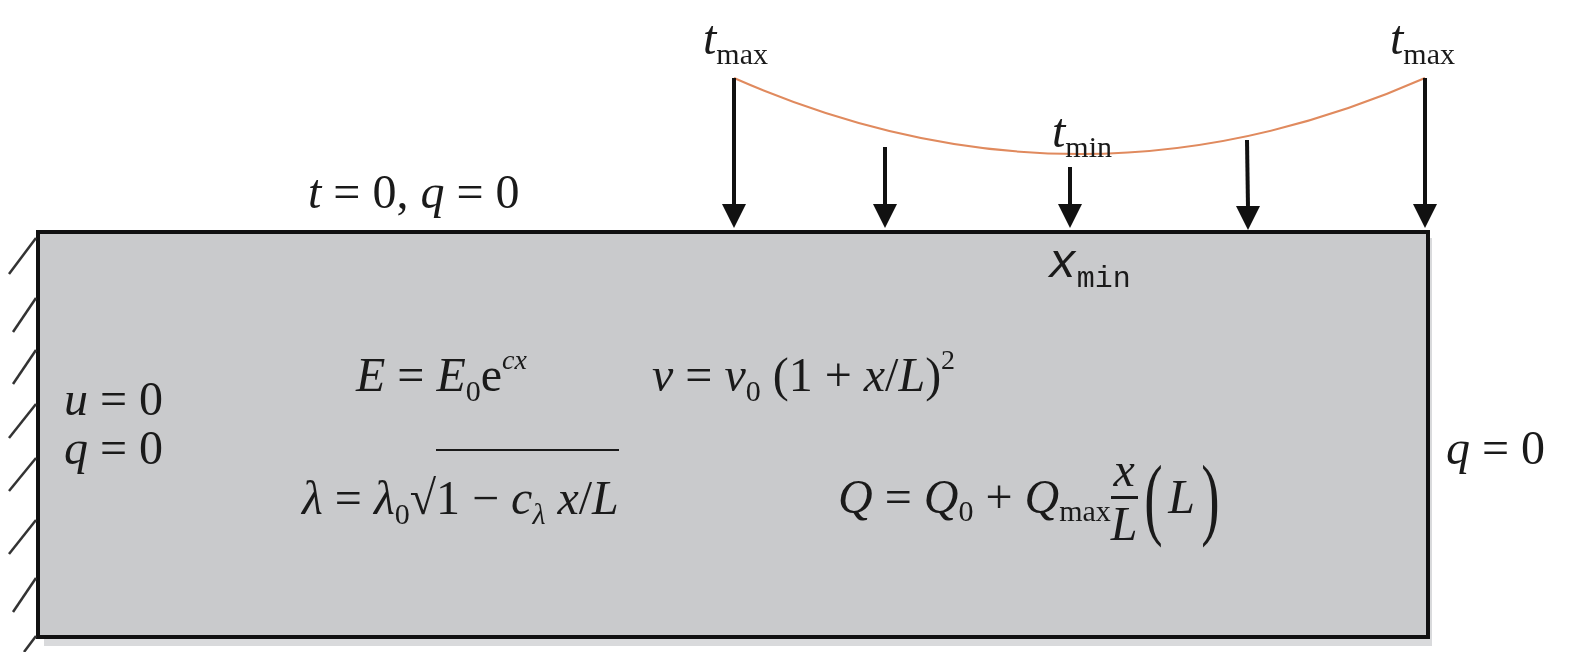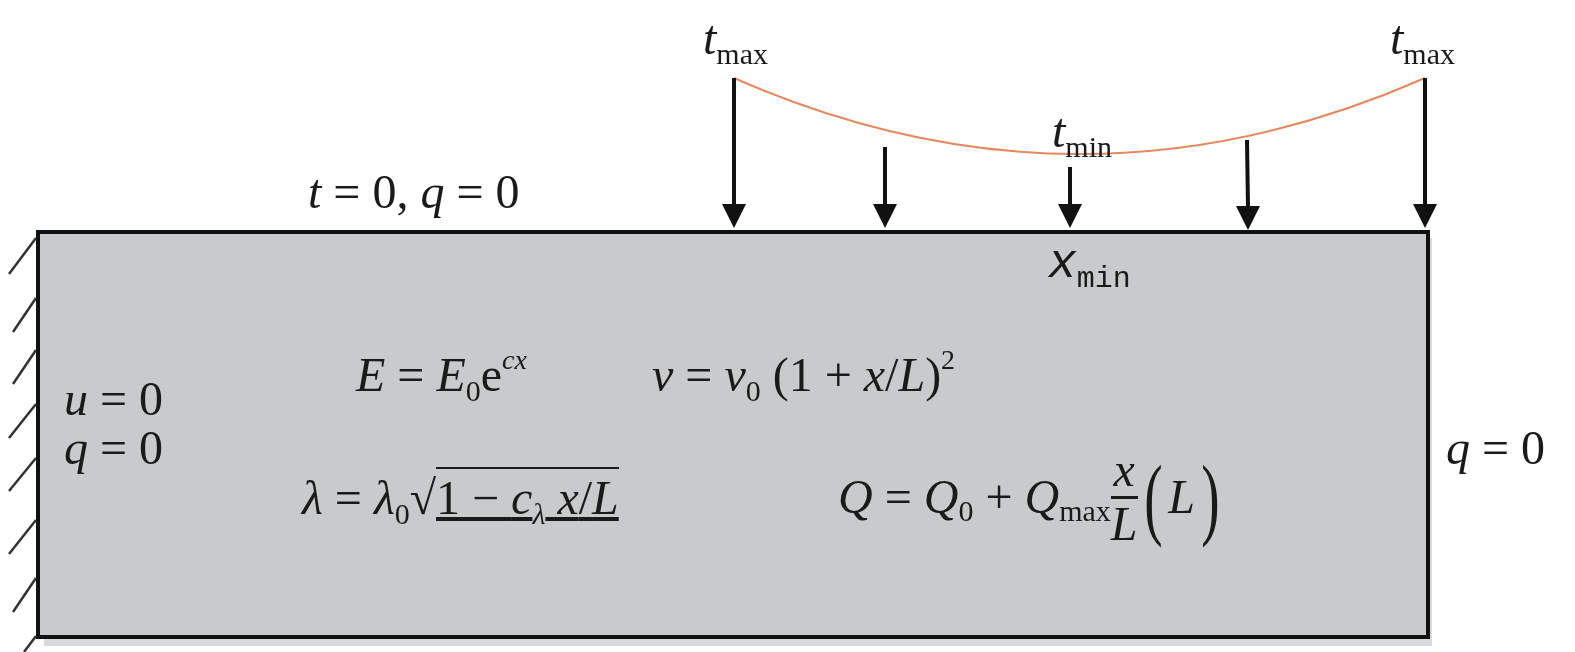--- a/index.html
+++ b/index.html
@@ -8,21 +8,21 @@
   #figure { position: absolute; left: 0; top: 0; width: 1575px; height: 464px; }
   .lbl { position: absolute; white-space: nowrap; font-size: 48px; line-height: 1; }
   .it { font-style: italic; }
   .sub { font-size: 30px; font-style: normal; vertical-align: -10px; }
   .sup { font-size: 28px; vertical-align: 22px; }
   .supit { font-size: 28px; vertical-align: 22px; font-style: italic; }
   .frac { display: inline-block; vertical-align: middle; text-align: center; }
   .frac > span { display: block; line-height: 1.05; }
   .frac .num { border-bottom: 3px solid #1a1a1a; padding: 0 2px; }
   .paren { font-size: 92px; vertical-align: middle; font-weight: normal; display: inline-block; transform: scaleX(0.6); }
-  .sqrt-body { border-top: 2px solid #1a1a1a; padding-top: 2px; text-decoration: underline; }
+  .sqrt-body { border-top: 2px solid #1a1a1a; padding-top: 20px; }
 </style>
 </head>
 <body>
 
 <div id="figure">
   <svg width="1575" height="652" viewBox="0 0 1575 652" style="position:absolute;left:0;top:0">
 
     <rect x="44" y="238" width="1388" height="408" fill="#d9dadc"></rect>
 
     <rect x="38" y="232" width="1390" height="405" fill="#c9cacc" stroke="#111111" stroke-width="4"></rect>

